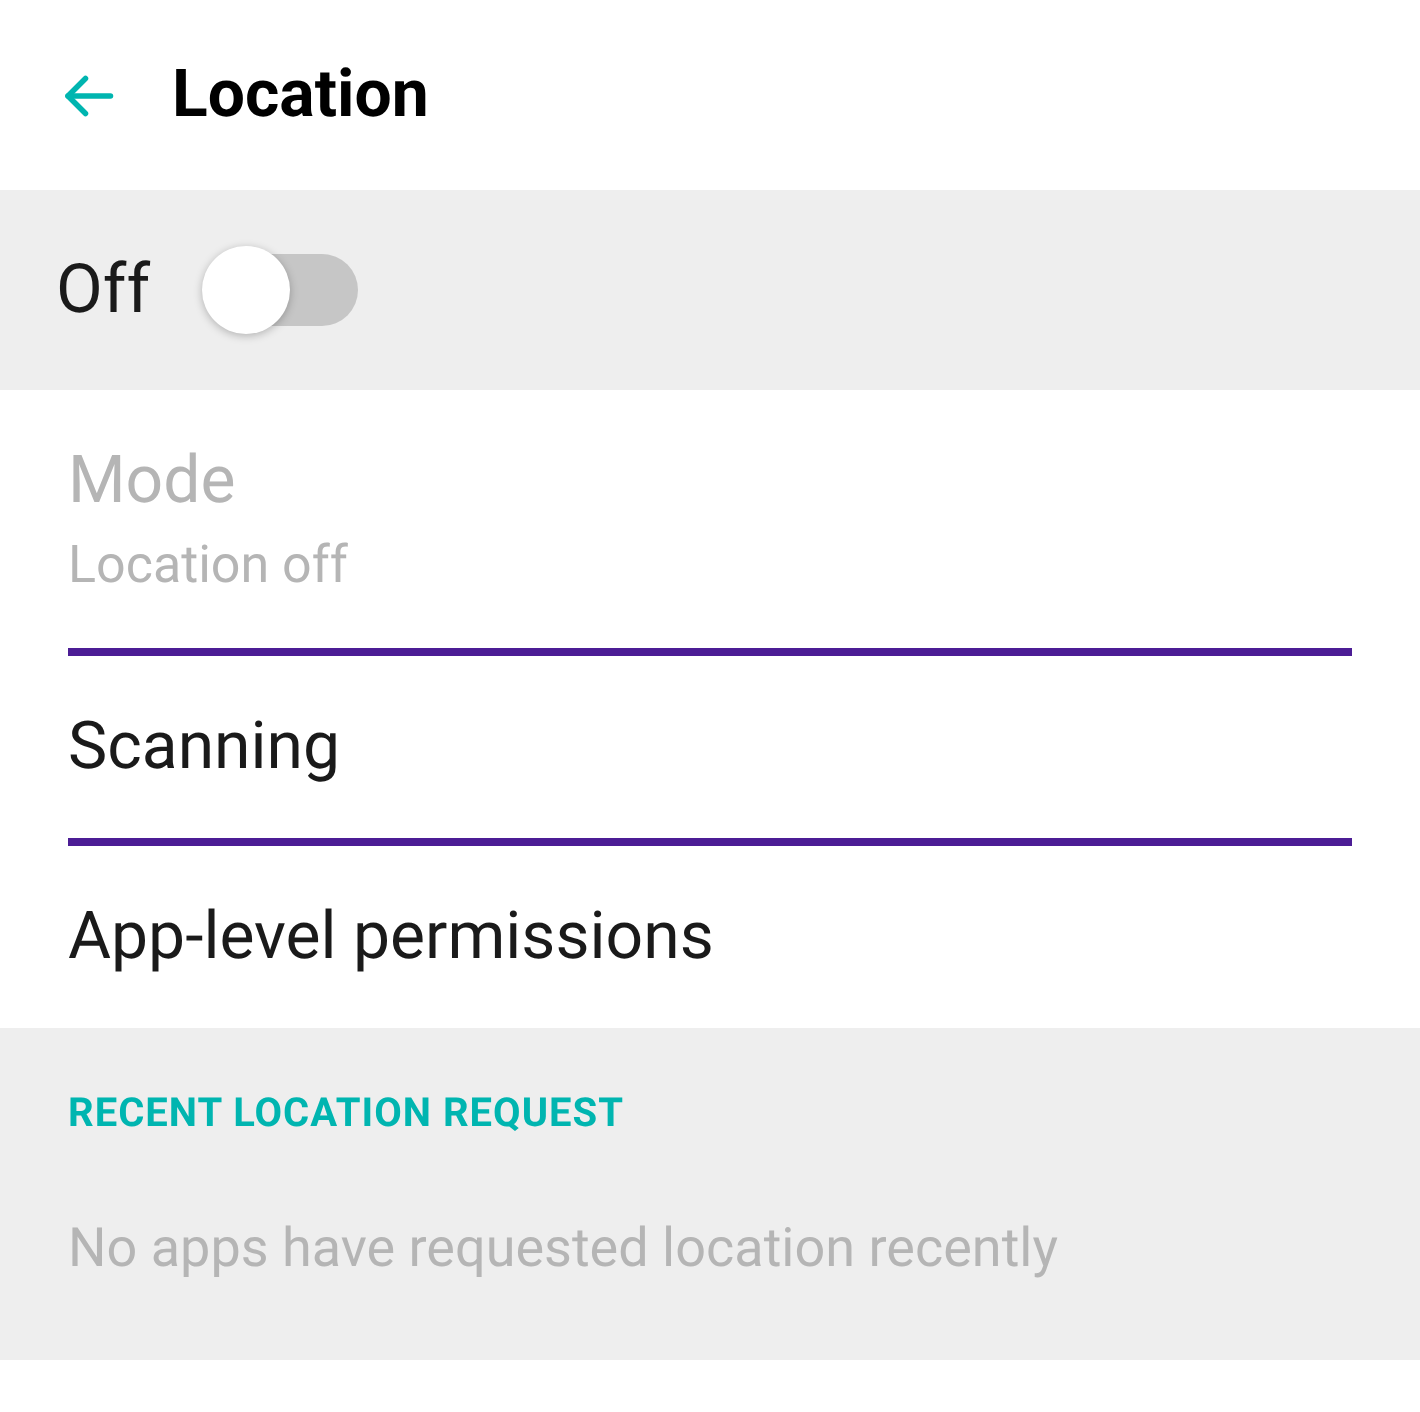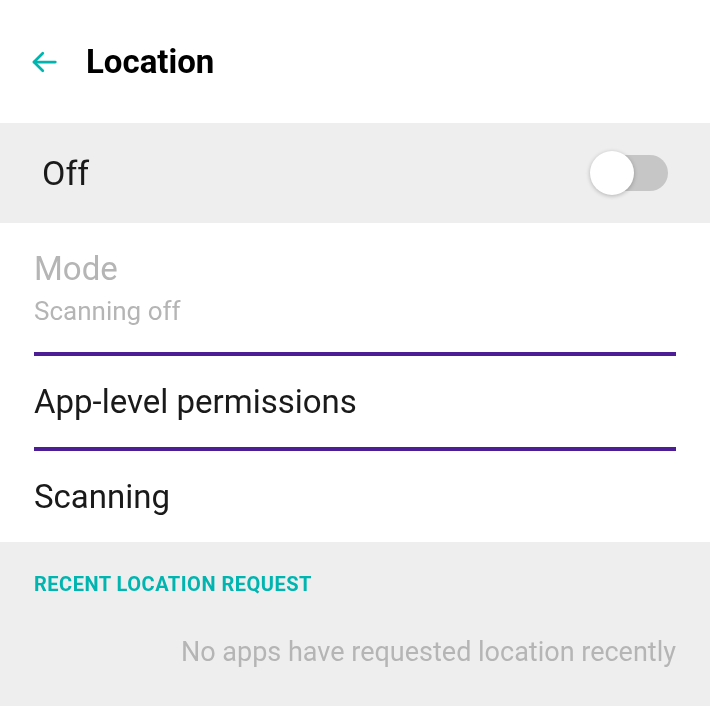--- a/index.html
+++ b/index.html
@@ -10,21 +10,21 @@
     body {
       font-family: -apple-system, BlinkMacSystemFont, 'Segoe UI', Roboto, Helvetica, Arial, sans-serif;
       background: #ffffff;
       width: 710px;
       height: 706px;
       overflow: hidden;
     }
     .header {
       display: flex;
       align-items: center;
-      padding: 42px 26px;
+      padding: 28px 26px;
       background: #ffffff;
     }
     .back-arrow {
       width: 36px;
       height: 36px;
       display: flex;
       align-items: center;
       justify-content: center;
       cursor: pointer;
       margin-right: 24px;
@@ -34,22 +34,21 @@
       height: 30px;
     }
     .page-title {
       font-size: 33px;
       font-weight: 700;
       color: #000000;
     }
     .toggle-row {
       display: flex;
       align-items: center;
-      justify-content: space-between;
-      padding: 30px 42px;
+      padding: 30px 28px;
       background: #eeeeee;
       gap: 28px;
     }
     .toggle-label {
       font-size: 34px;
       font-weight: 400;
       color: #1a1a1a;
     }
     .toggle-switch {
       position: relative;
@@ -104,21 +103,21 @@
     }
     .section-header-text {
       font-size: 20px;
       font-weight: 700;
       color: #00b5b0;
       letter-spacing: 0.5px;
     }
     .empty-state {
       background: #eeeeee;
       padding: 26px 34px 40px 34px;
-      text-align: right;
+      text-align: left;
     }
     .empty-state-text {
       font-size: 27px;
       font-weight: 400;
       color: #b5b5b5;
     }
   </style>
 </head>
 <body>
 
@@ -135,27 +134,27 @@
 <div class="toggle-row">
   <div class="toggle-label">Off</div>
   <div class="toggle-switch">
     <div class="toggle-knob"></div>
   </div>
 </div>
 
 <div class="list-section">
   <div class="list-item disabled">
     <div class="item-title disabled">Mode</div>
-    <div class="item-subtitle">Scanning off</div>
+    <div class="item-subtitle">Location off</div>
+  </div>
+  <div class="list-item">
+    <div class="item-title">Scanning</div>
   </div>
   <div class="list-item">
     <div class="item-title">App-level permissions</div>
-  </div>
-  <div class="list-item">
-    <div class="item-title">Scanning</div>
   </div>
 </div>
 
 <div class="section-header">
   <div class="section-header-text">RECENT LOCATION REQUEST</div>
 </div>
 
 <div class="empty-state">
   <div class="empty-state-text">No apps have requested location recently</div>
 </div>

